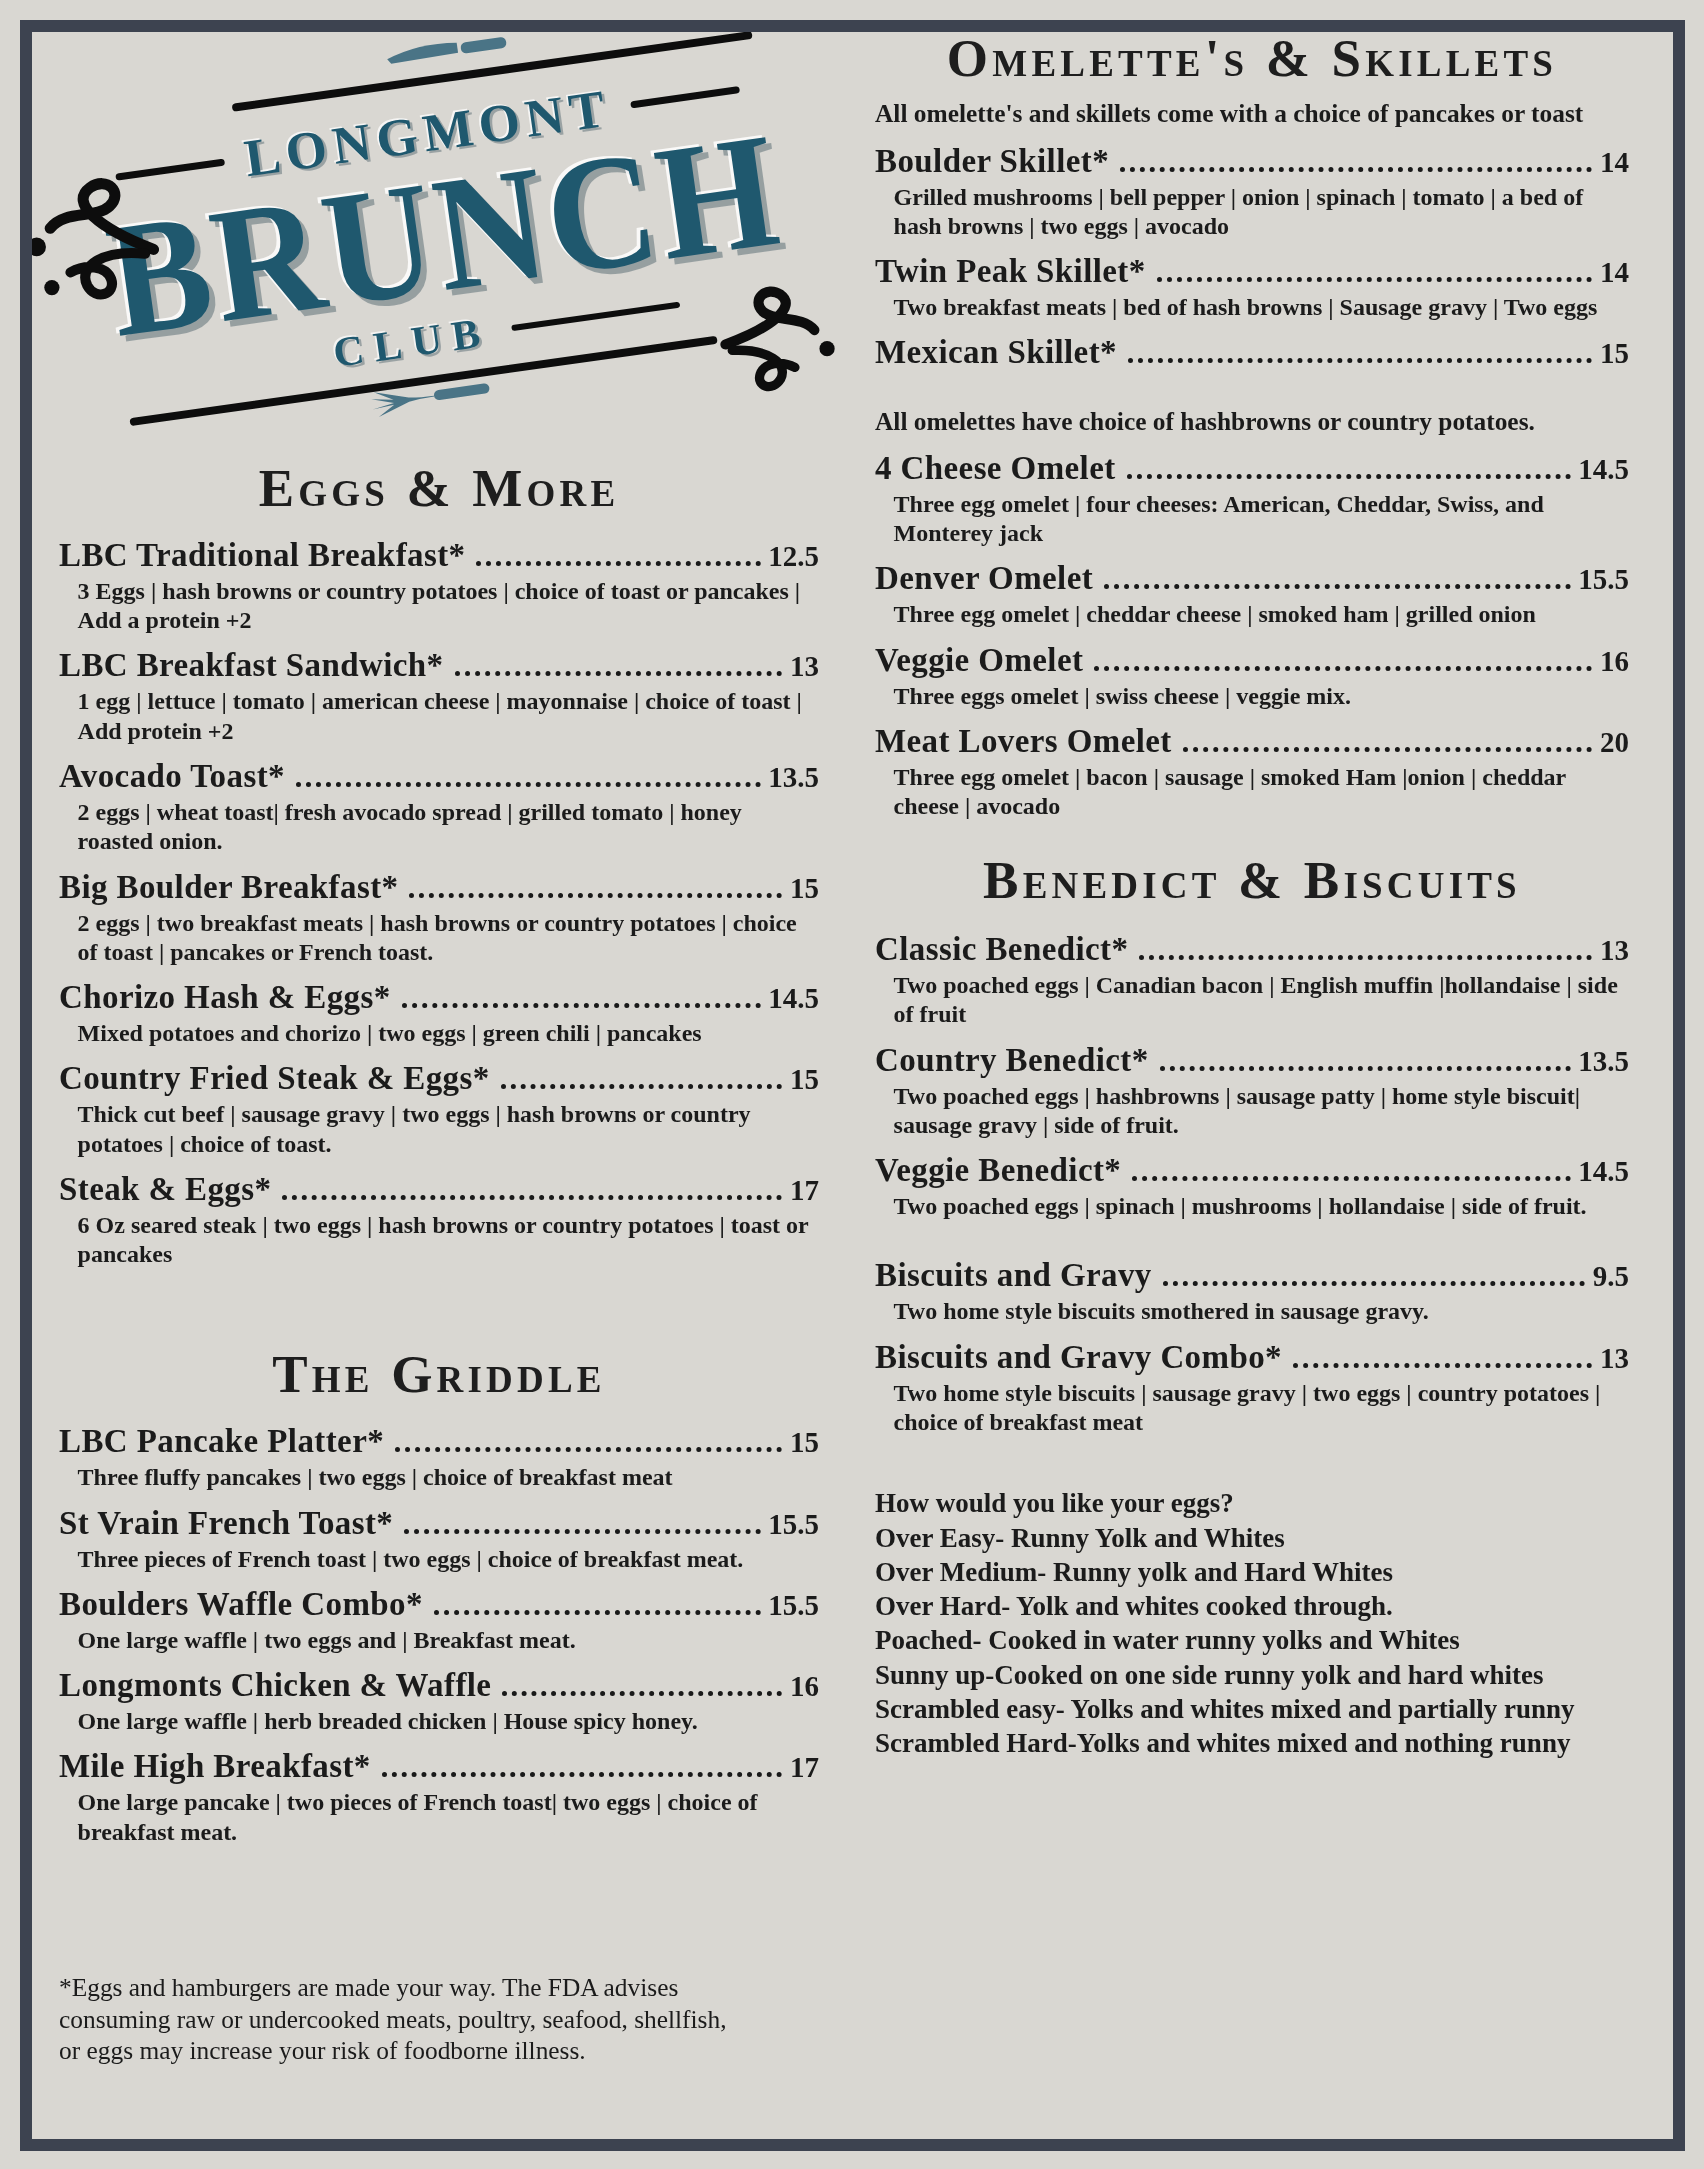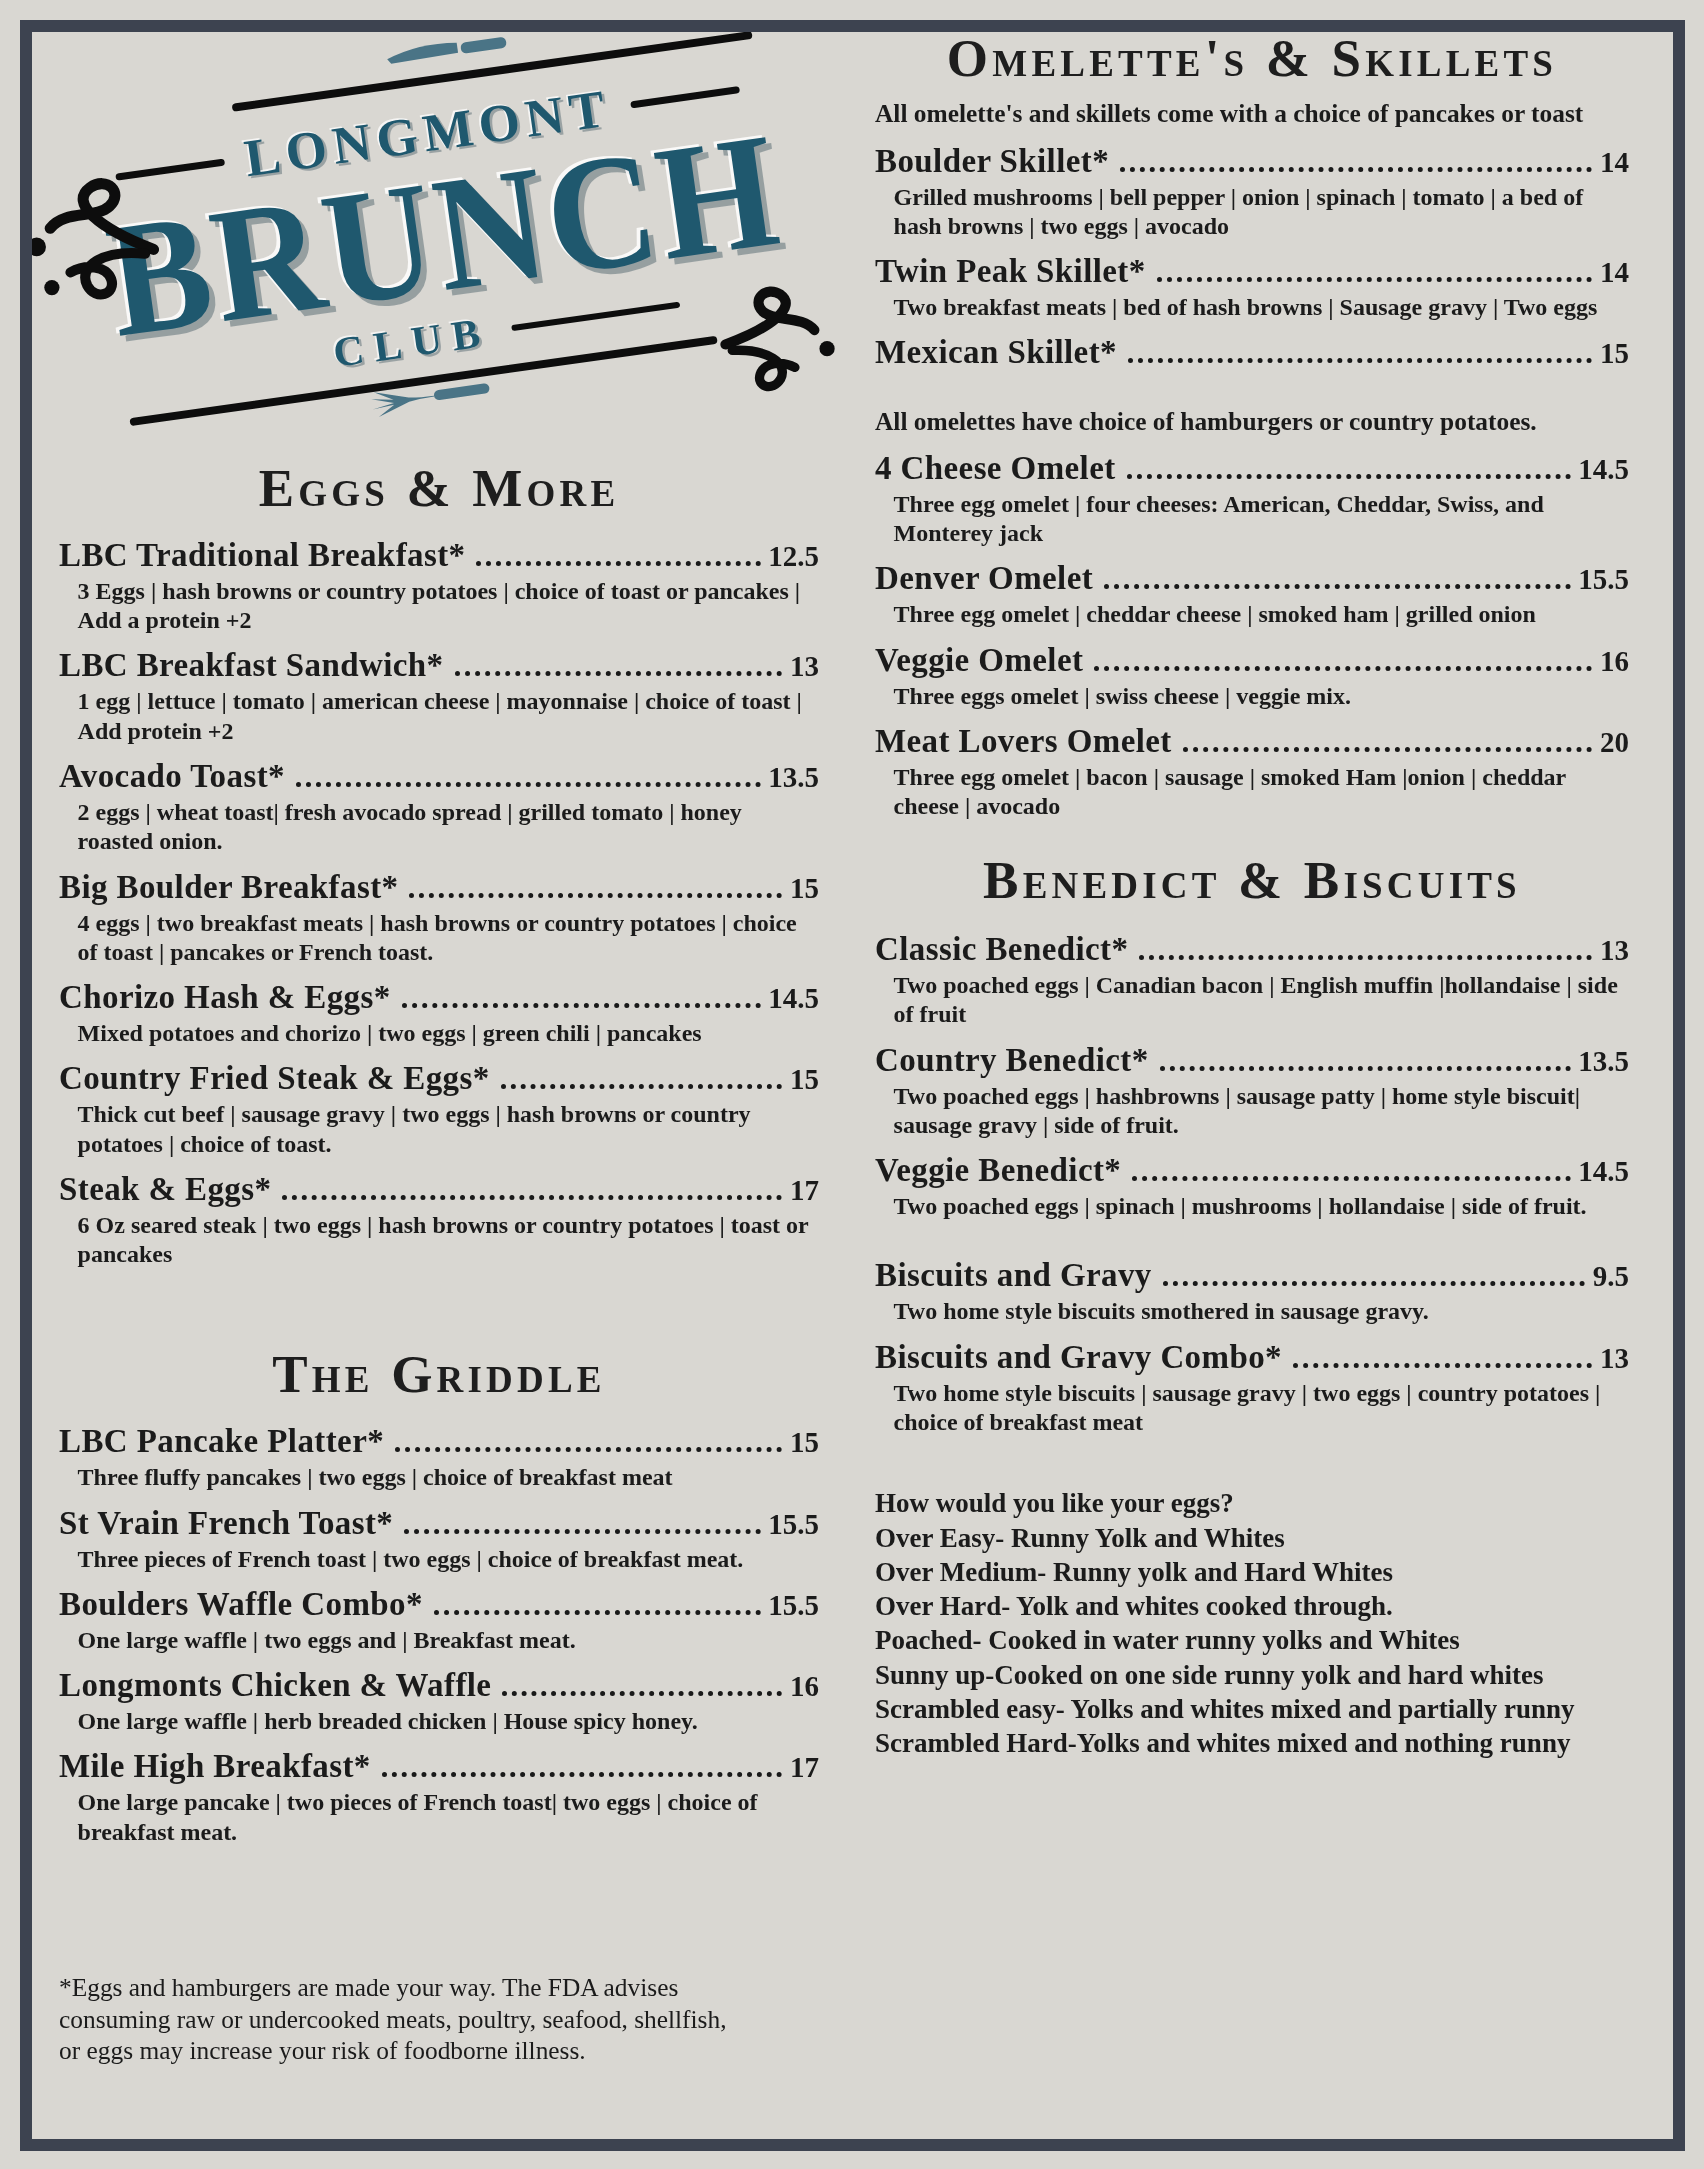--- a/index.html
+++ b/index.html
@@ -162,21 +162,21 @@
         </div>
         <p class="desc">2 eggs | wheat toast| fresh avocado spread | grilled tomato | honey roasted onion.</p>
       </div>
 
       <div class="item">
         <div class="row">
           <span class="name">Big Boulder Breakfast*</span>
           <span class="leader"></span>
           <span class="price">15</span>
         </div>
-        <p class="desc">4 eggs | two breakfast meats | hash browns or country potatoes | choice of toast | pancakes or French toast.</p>
+        <p class="desc">2 eggs | two breakfast meats | hash browns or country potatoes | choice of toast | pancakes or French toast.</p>
       </div>
 
       <div class="item">
         <div class="row">
           <span class="name">Chorizo Hash &amp; Eggs*</span>
           <span class="leader"></span>
           <span class="price">14.5</span>
         </div>
         <p class="desc">Mixed potatoes and chorizo | two eggs | green chili | pancakes</p>
       </div>
@@ -281,21 +281,21 @@
 
       <div class="item">
         <div class="row">
           <span class="name">Mexican Skillet*</span>
           <span class="leader"></span>
           <span class="price">15</span>
         </div>
       </div>
     </div>
 
-  <p class="note second">All omelettes have choice of hamburgers or country potatoes.</p>
+  <p class="note second">All omelettes have choice of hashbrowns or country potatoes.</p>
 
   <div class="items">
 
       <div class="item">
         <div class="row">
           <span class="name">4 Cheese Omelet</span>
           <span class="leader"></span>
           <span class="price">14.5</span>
         </div>
         <p class="desc">Three egg omelet | four cheeses: American, Cheddar, Swiss, and Monterey jack</p>

